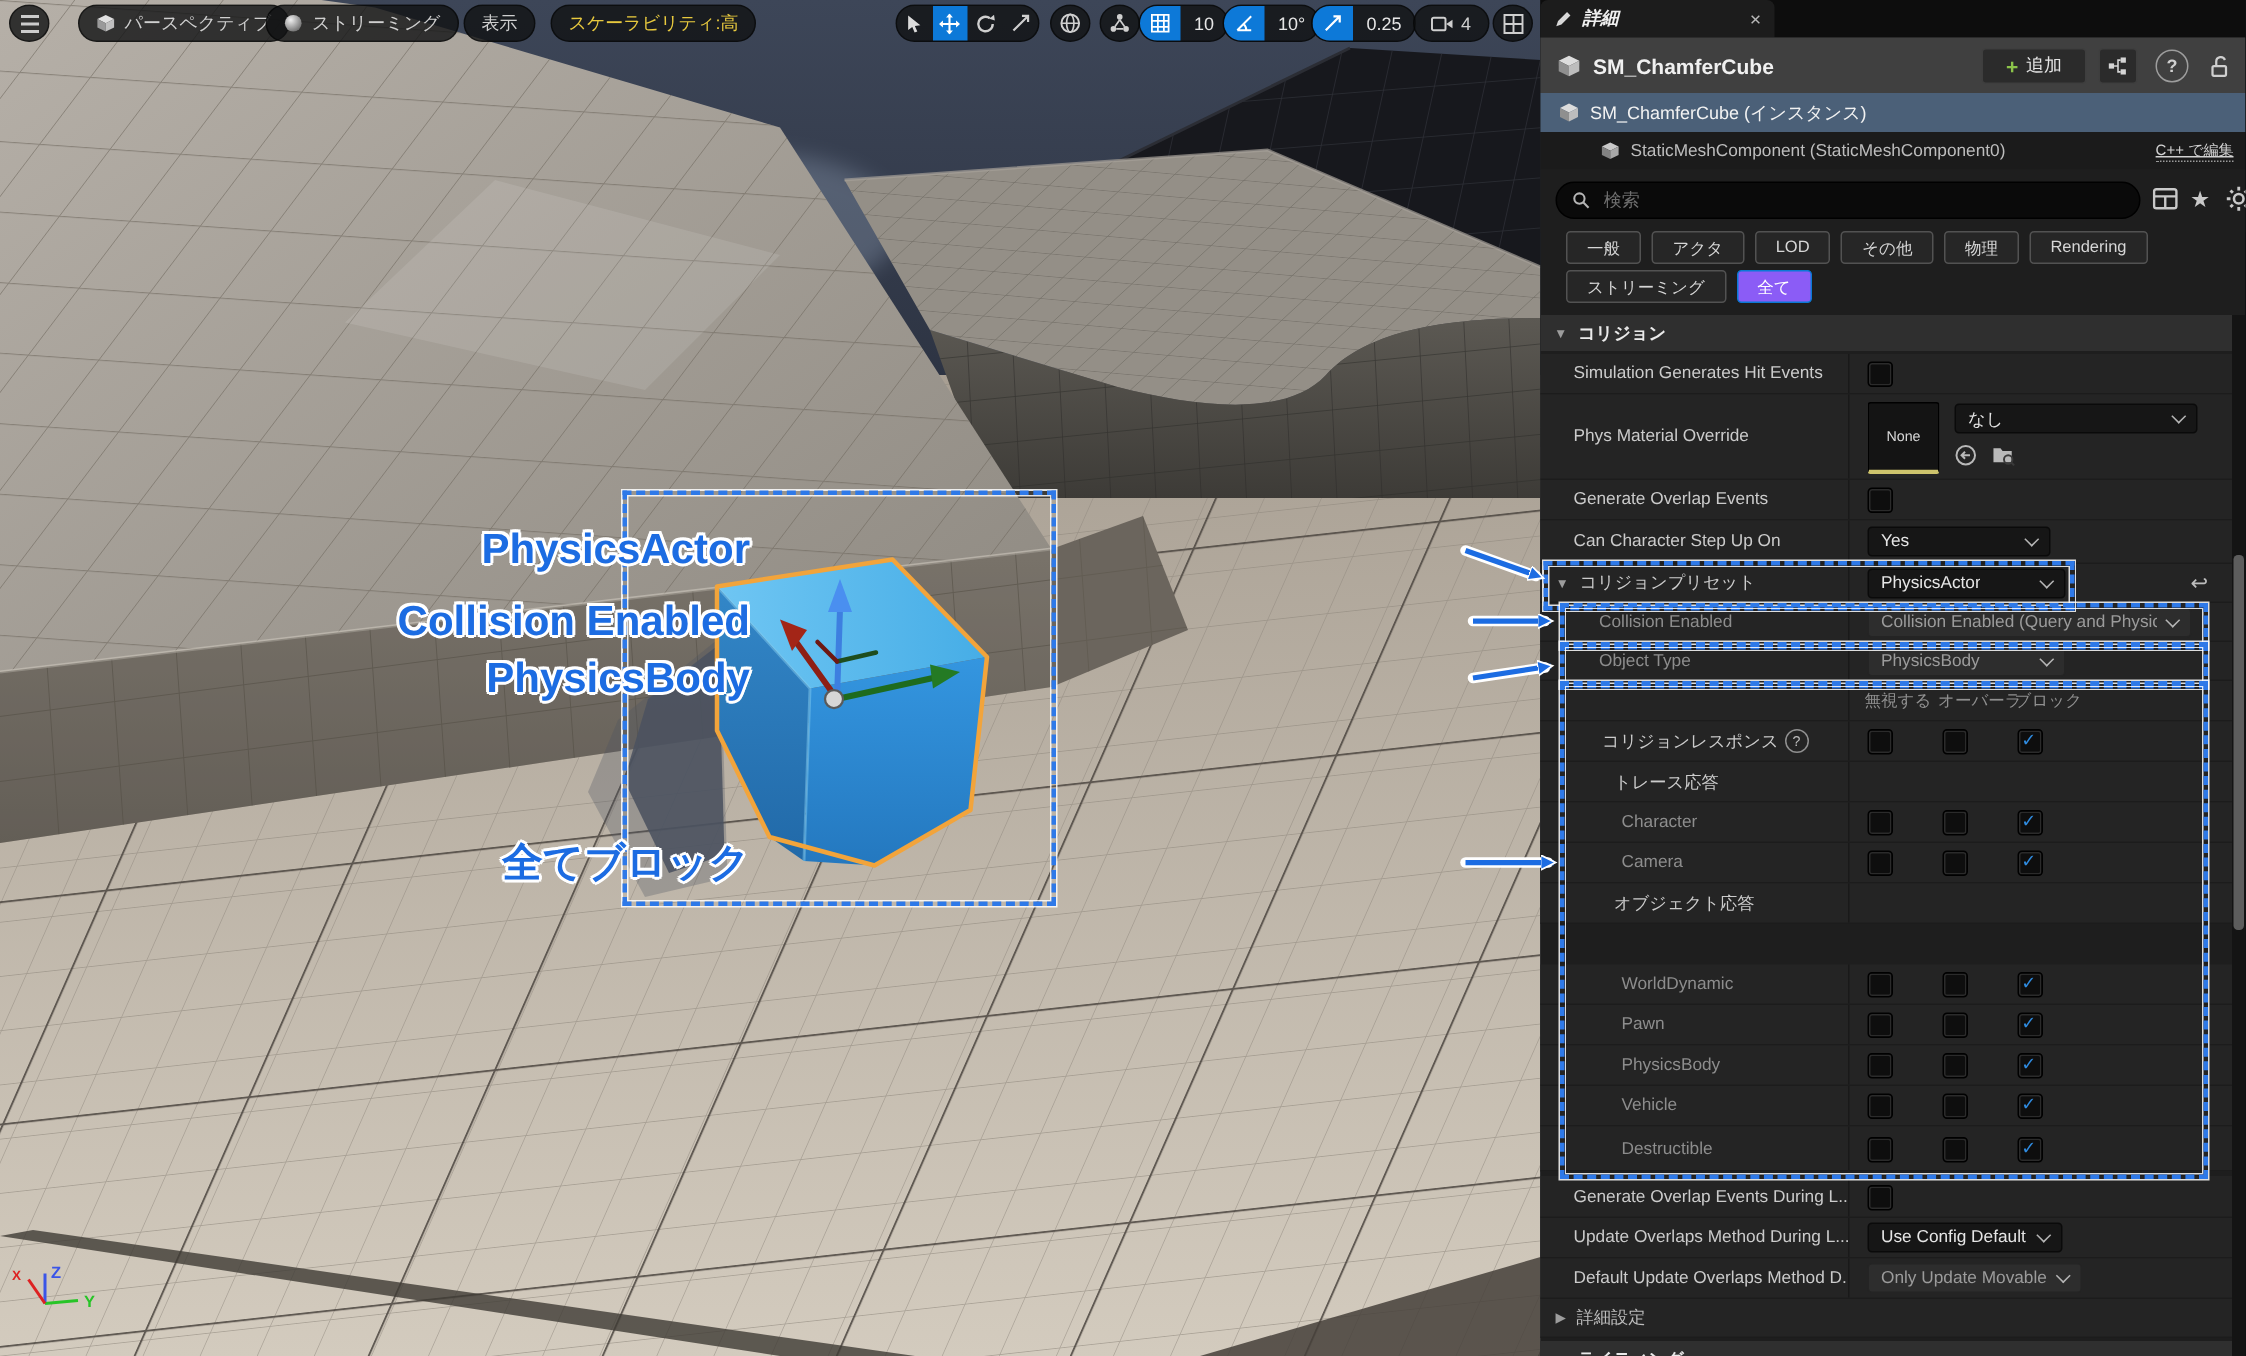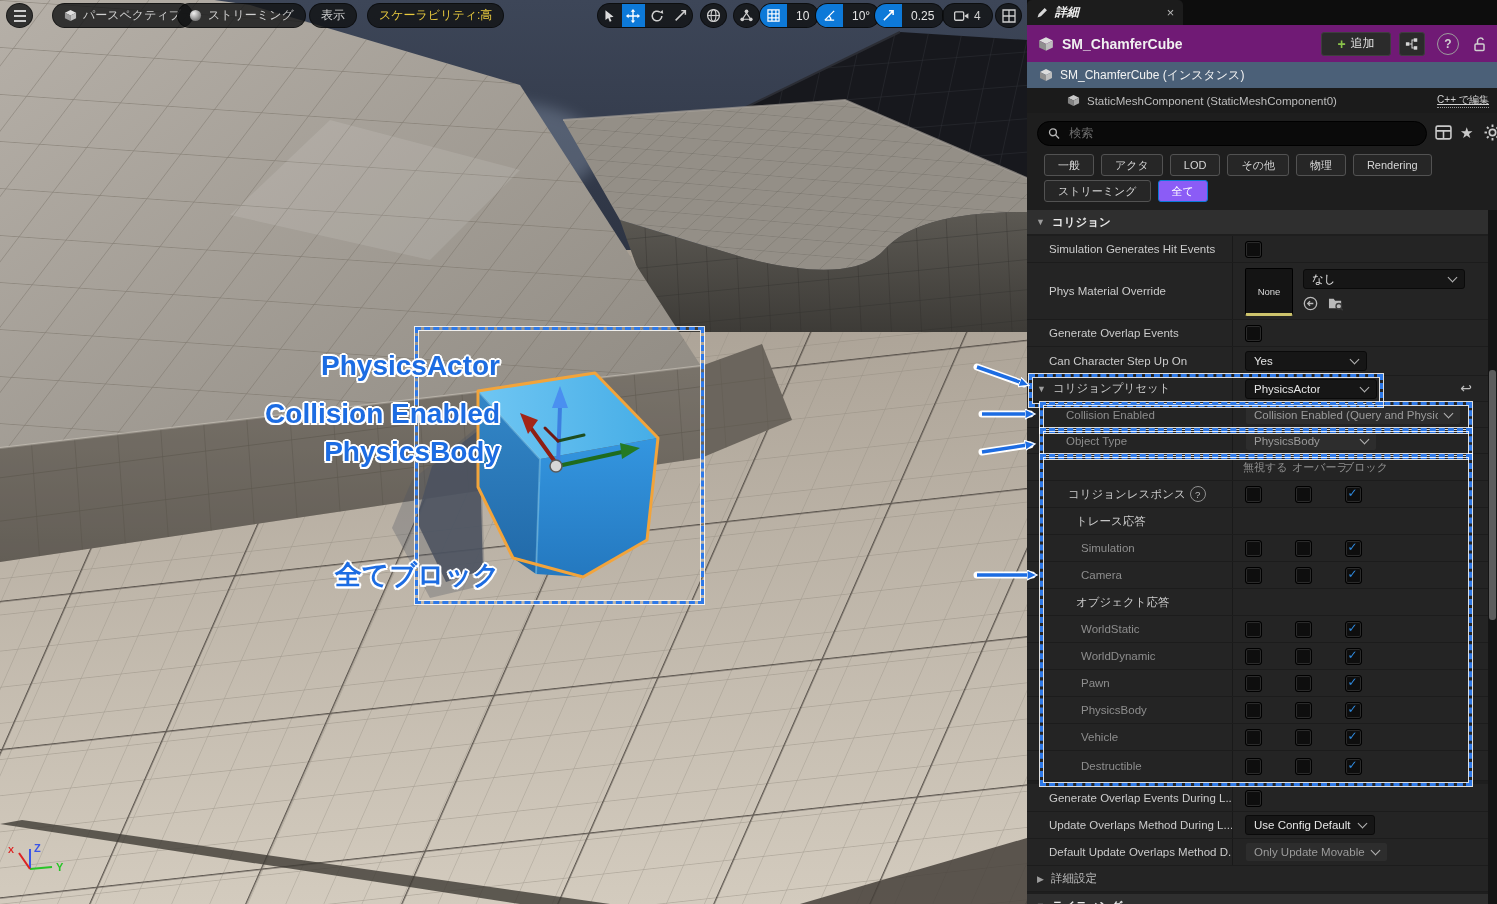--- a/index.html
+++ b/index.html
@@ -30,21 +30,21 @@
        -1.5px -1.5px 0 #fff,1.5px -1.5px 0 #fff,-1.5px 1.5px 0 #fff,1.5px 1.5px 0 #fff;}
   .dashbox{position:absolute;border:3px dashed #2e79e8;z-index:35;
        box-shadow:0 0 0 1px rgba(255,255,255,.85), inset 0 0 0 1px rgba(255,255,255,.85);}
   #arrow-layer{position:absolute;left:0;top:0;z-index:45;pointer-events:none;}
   
   #details{position:absolute;left:1027px;top:0;width:470px;height:904px;background:#1e1e1e;z-index:10;}
   #tabbar{position:absolute;left:0;top:0;width:470px;height:25px;background:#0d0d0d;font-style:italic;}
   #tab{position:absolute;left:0;top:0;width:156px;height:25px;background:#1c1c1c;border-radius:5px 5px 0 0;
        display:flex;align-items:center;gap:7px;padding:0 9px;box-sizing:border-box;color:#efefef;font-size:12px;font-weight:bold;}
   #tab .close{margin-left:auto;color:#b9b9b9;font-size:13px;font-weight:normal;}
-  #phead{position:absolute;left:0;top:25px;width:470px;height:37px;background:#701a75;display:flex;align-items:center;}
+  #phead{position:absolute;left:0;top:25px;width:470px;height:37px;background:#404040;display:flex;align-items:center;}
   #phead .title{font-size:14px;font-weight:bold;color:#f0f0f0;margin-left:8px;}
   .hbtn{height:24px;background:#2b2b2b;border:1px solid #3e3e3e;border-radius:3px;display:flex;align-items:center;
         justify-content:center;color:#e4e4e4;font-size:12px;box-sizing:border-box;}
   #row-instance{position:absolute;left:0;top:62px;width:470px;height:26px;background:#4b6078;display:flex;
         align-items:center;gap:7px;padding-left:12px;box-sizing:border-box;color:#f2f2f2;font-size:12px;}
   #row-component{position:absolute;left:0;top:88px;width:470px;height:25px;background:#1b1b1b;display:flex;
         align-items:center;gap:7px;padding-left:40px;box-sizing:border-box;color:#bdbdbd;font-size:11.5px;}
   #edit-cpp{position:absolute;right:8px;color:#d2d2d2;border-bottom:1px dotted #9a9a9a;font-size:10px;text-decoration:underline;}
   #searchrow{position:absolute;left:0;top:113px;width:470px;height:42px;background:#1e1e1e;}
   #searchpill{position:absolute;left:10px;top:8px;width:390px;height:25px;background:#0a0a0a;border:1px solid #000;
@@ -545,49 +545,41 @@
       <span class="cb on" style="left:112px"></span>
     </div>
   </div>
 
   <div class="prow" style="top:508px">
     <div class="plabel lv2">トレース応答</div>
     <div class="pval"></div>
   </div>
 
   <div class="prow" style="top:535px">
-    <div class="plabel lv3 gray">Simulation</div>
+    <div class="plabel lv3 gray">Character</div>
     <div class="pval">
       <span class="cb" style="left:12px"></span>
       <span class="cb" style="left:62px"></span>
       <span class="cb on" style="left:112px"></span>
     </div>
   </div>
   <div class="prow" style="top:562px">
     <div class="plabel lv3 gray">Camera</div>
     <div class="pval">
       <span class="cb" style="left:12px"></span>
       <span class="cb" style="left:62px"></span>
       <span class="cb on" style="left:112px"></span>
     </div>
   </div>
 
   <div class="prow" style="top:589px">
     <div class="plabel lv2">オブジェクト応答</div>
     <div class="pval"></div>
   </div>
 
-  <div class="prow" style="top:616px">
-    <div class="plabel lv3 gray">WorldStatic</div>
-    <div class="pval">
-      <span class="cb" style="left:12px"></span>
-      <span class="cb" style="left:62px"></span>
-      <span class="cb on" style="left:112px"></span>
-    </div>
-  </div>
   <div class="prow" style="top:643px">
     <div class="plabel lv3 gray">WorldDynamic</div>
     <div class="pval">
       <span class="cb" style="left:12px"></span>
       <span class="cb" style="left:62px"></span>
       <span class="cb on" style="left:112px"></span>
     </div>
   </div>
   <div class="prow" style="top:670px">
     <div class="plabel lv3 gray">Pawn</div>

